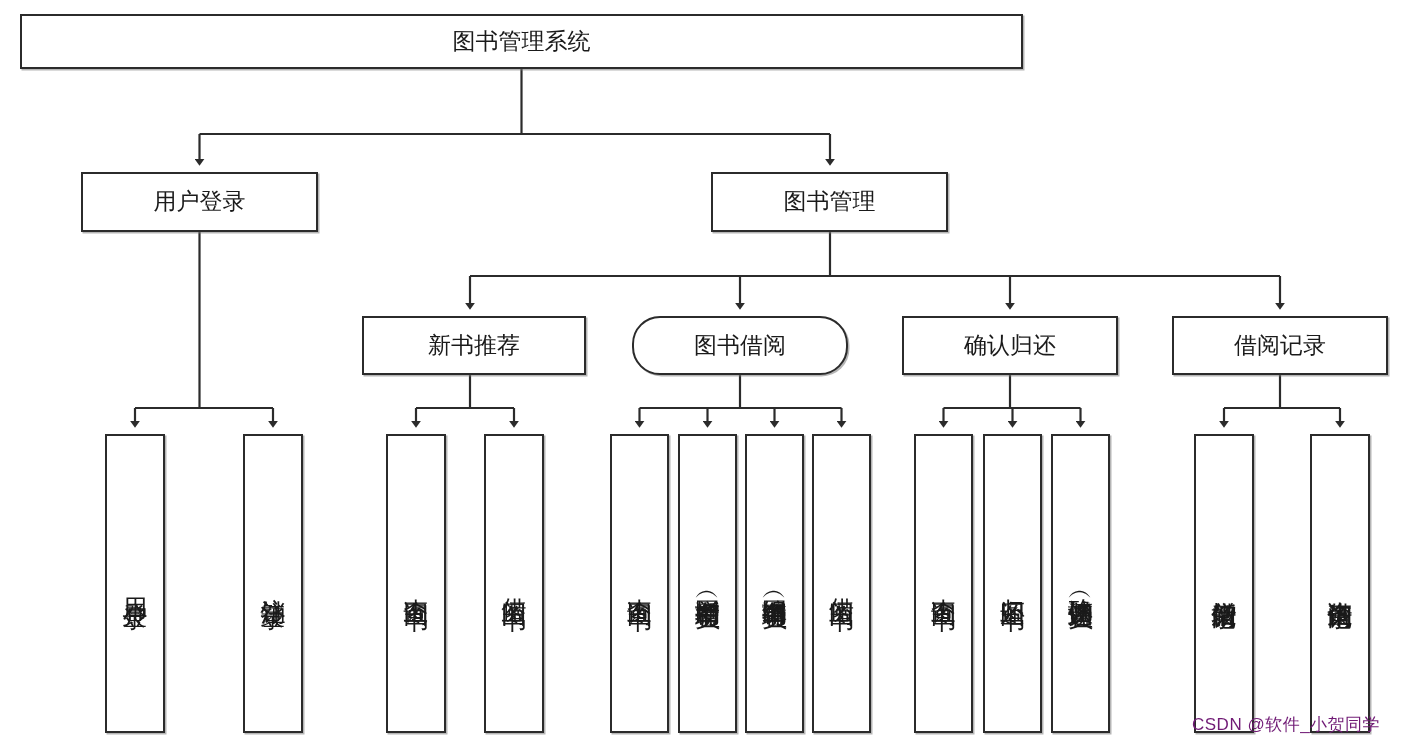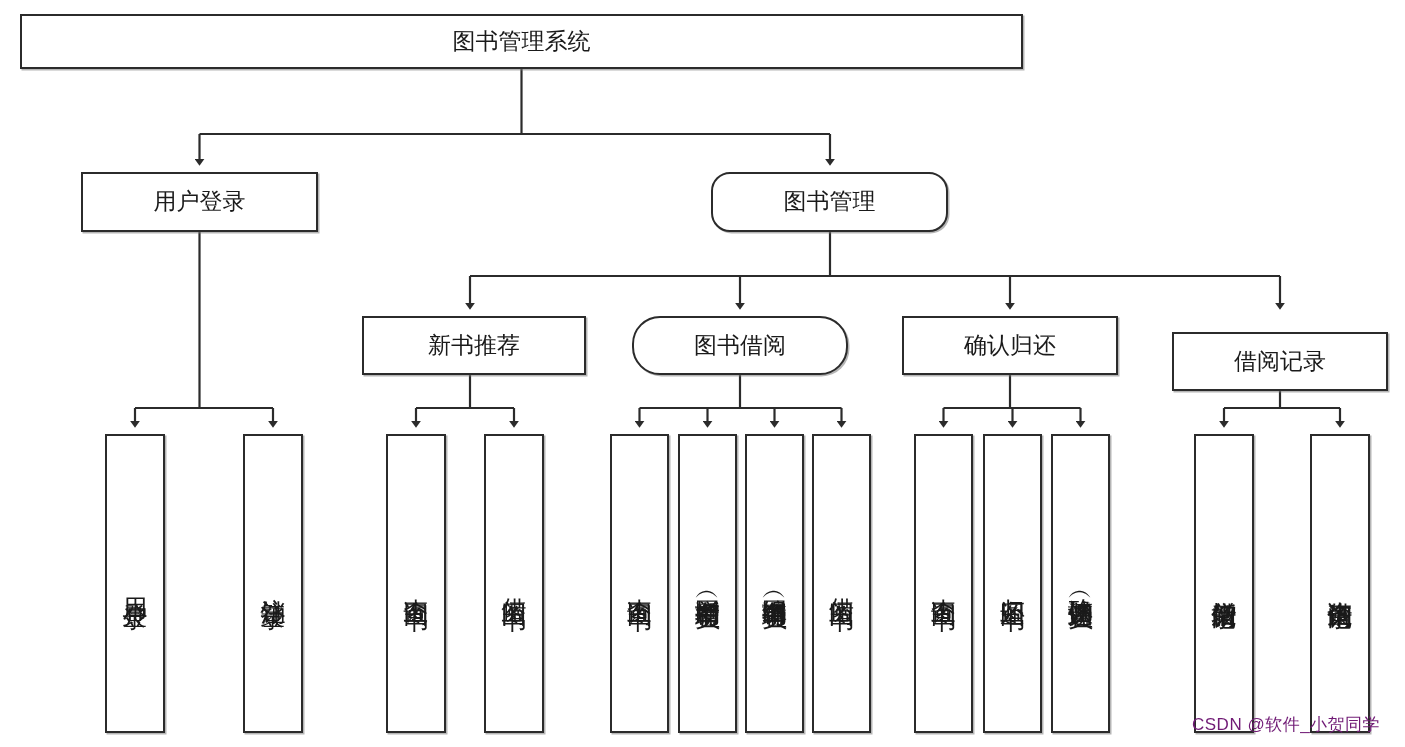--- a/index.html
+++ b/index.html
@@ -136,34 +136,34 @@
     </g>
   </svg>
 
   <div class="node root horiz" style="left: 20px; top: 14px; width: 1003px; height: 55px;">
     <span class="node-label">图书管理系统</span>
   </div>
 
   <div class="node horiz" style="left: 81px; top: 172px; width: 237px; height: 60px;">
     <span class="node-label">用户登录</span>
   </div>
-  <div class="node horiz" style="left: 711px; top: 172px; width: 237px; height: 60px; border-radius: 19px;">
+  <div class="node horiz" style="left: 711px; top: 172px; width: 237px; height: 60px;">
     <span class="node-label">图书管理</span>
   </div>
 
   <div class="node horiz" style="left: 362px; top: 316px; width: 224px; height: 59px;">
     <span class="node-label">新书推荐</span>
   </div>
   <div class="node horiz" style="left: 632px; top: 316px; width: 216px; height: 59px; border-radius: 28px;">
     <span class="node-label">图书借阅</span>
   </div>
   <div class="node horiz" style="left: 902px; top: 316px; width: 216px; height: 59px;">
     <span class="node-label">确认归还</span>
   </div>
-  <div class="node horiz" style="left: 1172px; top: 316px; width: 216px; height: 59px; margin-top: 16px;">
+  <div class="node horiz" style="left: 1172px; top: 316px; width: 216px; height: 59px;">
     <span class="node-label">借阅记录</span>
   </div>
 
   <div class="node vert" style="left: 105px; top: 434px; width: 60px; height: 299px;">
     <span class="node-label">用户登录</span>
   </div>
   <div class="node vert" style="left: 243px; top: 434px; width: 60px; height: 299px;">
     <span class="node-label">注销登录</span>
   </div>
 

